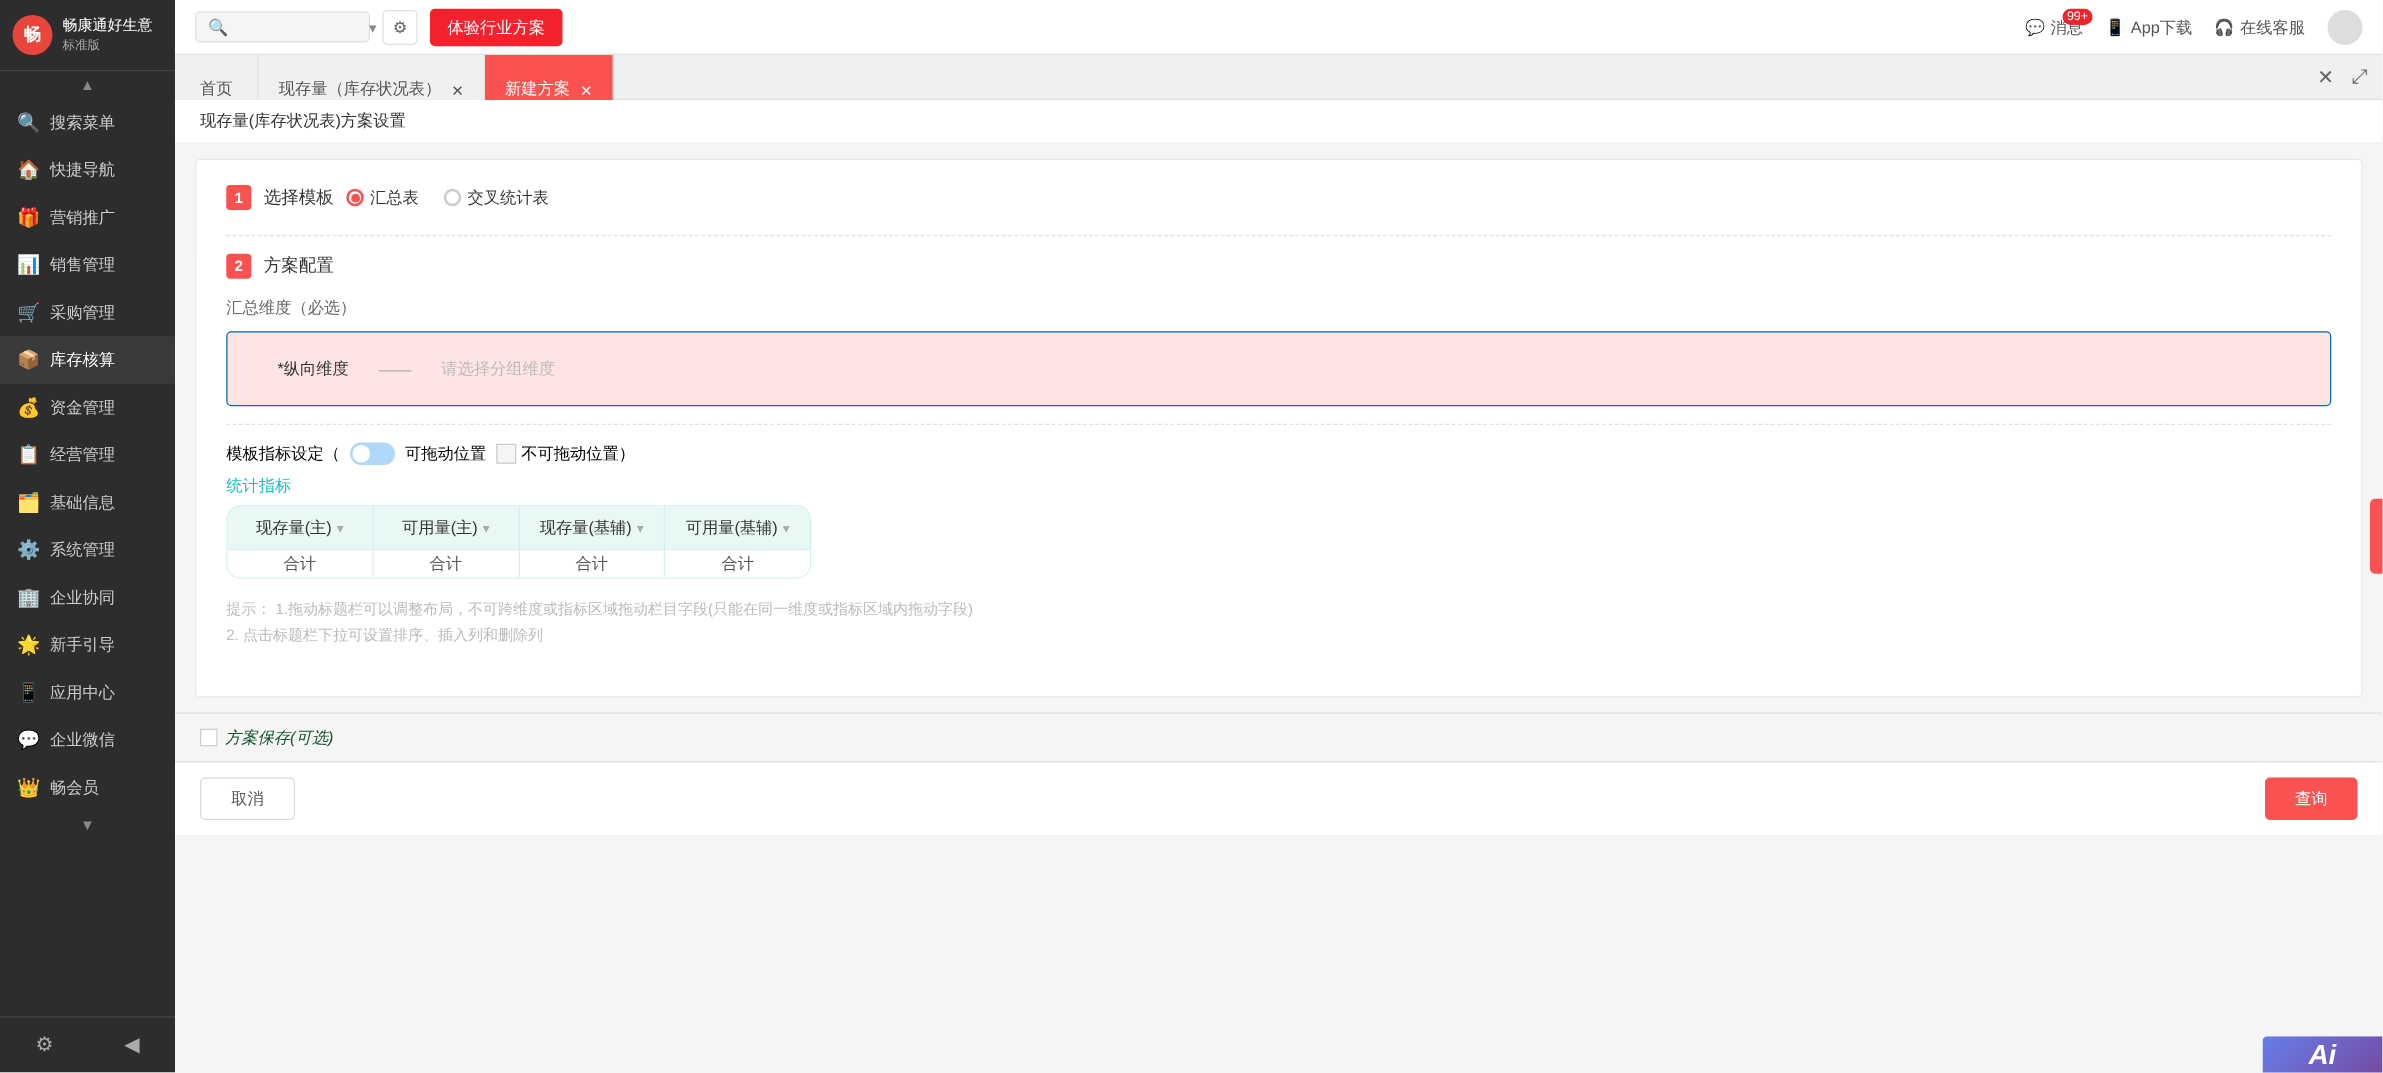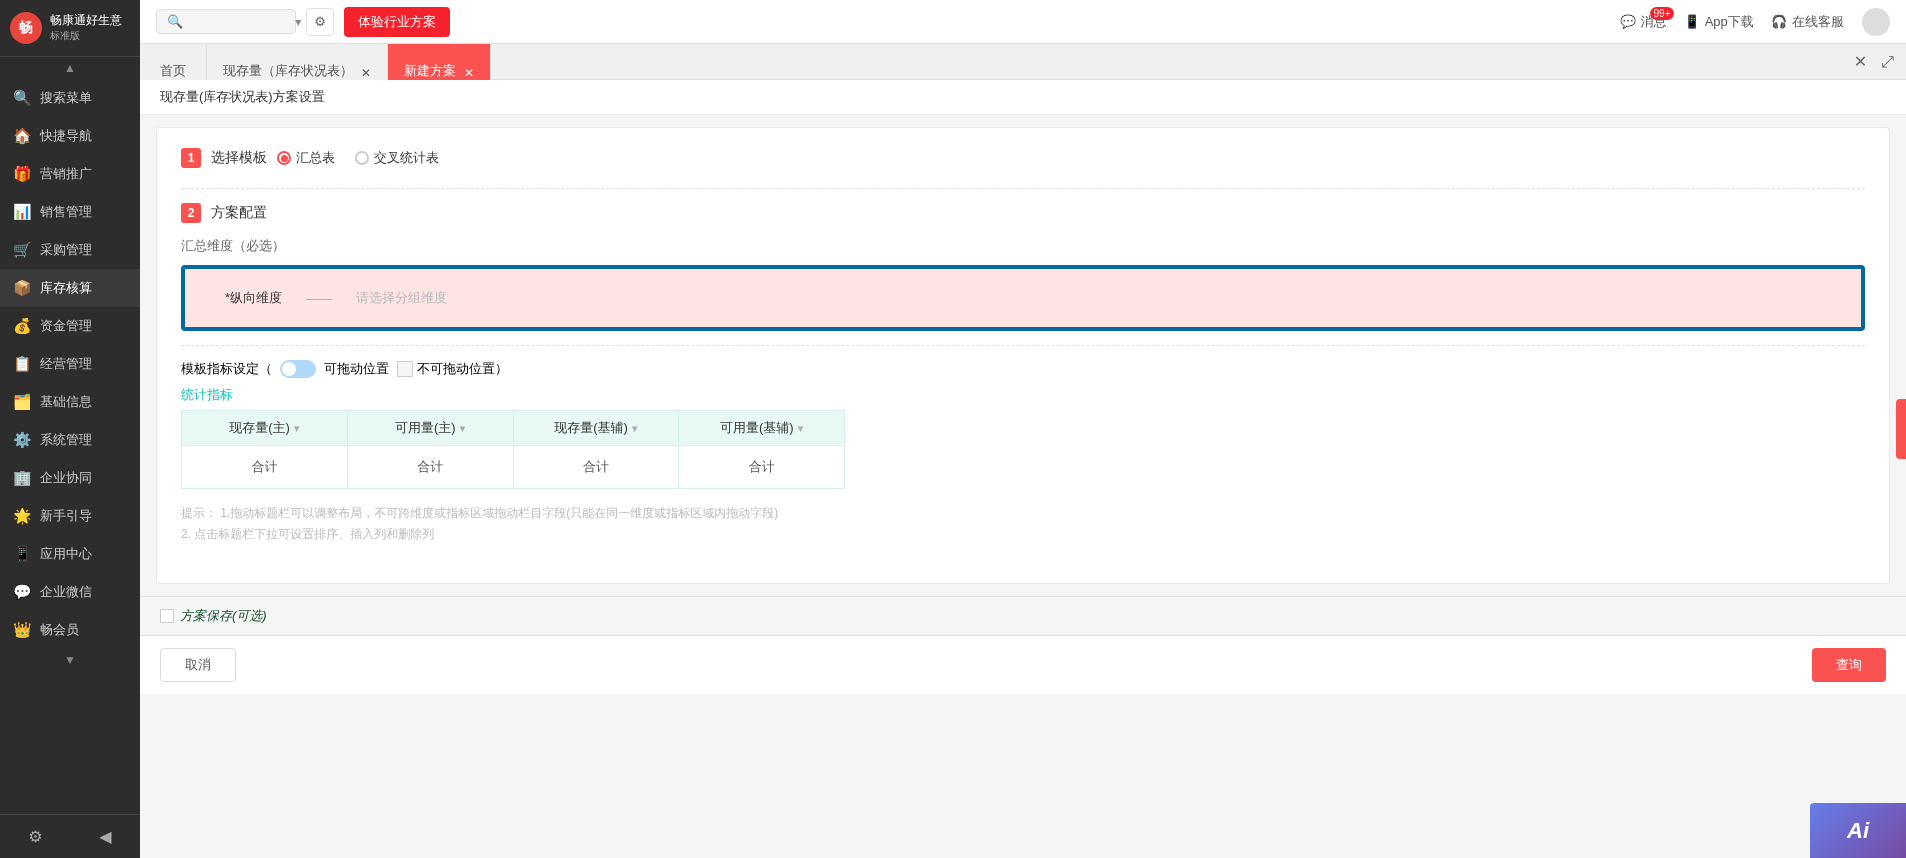--- a/index.html
+++ b/index.html
@@ -304,21 +304,21 @@
       background: #fa5151;
     }
     .radio-label { font-size: 13px; color: #333; }
 
     .divider { border: none; border-top: 1px dashed #e0e0e0; margin: 14px 0; }
 
     .field-label { font-size: 13px; color: #666; margin-bottom: 10px; }
 
     .dim-area {
       background: #ffe4e4;
-      border: 4px solid #0369a1;
+      border: 1px solid #0369a1;
       border-radius: 4px;
       padding: 20px 24px;
       display: flex;
       align-items: center;
       gap: 16px;
     }
     .dim-required { color: #fa5151; font-size: 13px; }
     .dim-name { color: #333; font-size: 13px; }
     .dim-dash { color: #aaa; margin: 0 8px; }
     .dim-placeholder { color: #bbb; font-size: 13px; }
@@ -360,23 +360,23 @@
 
     
     .stats-section-title {
       color: #13c2c2;
       font-size: 13px;
       margin-bottom: 6px;
       font-weight: 500;
     }
     .stats-table {
       border: 1px solid #d5f0ed;
-      border-radius: 0;
+      border-radius: 12px;
       overflow: hidden;
-      width: 664px;
+      width: 468px;
     }
     .stats-table-header {
       display: flex;
       background: #e8f8f5;
     }
     .stats-col {
       flex: 1;
       padding: 8px 12px;
       display: flex;
       align-items: center;
@@ -388,21 +388,21 @@
     }
     .stats-col:last-child { border-right: none; }
     .stats-col-chevron { color: #aaa; font-size: 11px; }
     .stats-table-row {
       display: flex;
       border-top: 1px solid #d5f0ed;
       background: #fff;
     }
     .stats-cell {
       flex: 1;
-      padding: 12px 12px;
+      padding: 2px 12px;
       text-align: center;
       border-right: 1px solid #d5f0ed;
       font-size: 13px;
       color: #555;
       font-family: Liberation Mono, monospace;
     }
     .stats-cell:last-child { border-right: none; }
 
     
     .tips-area {
@@ -462,21 +462,21 @@
       font-size: 13px;
       color: #fff;
     }
 
     
     .ai-badge {
       position: fixed;
       bottom: 0;
       right: 0;
       width: 96px;
-      height: 55px;
+      height: 29px;
       background: linear-gradient(135deg, #667eea, #764ba2);
       display: flex;
       align-items: center;
       justify-content: center;
       color: #fff;
       font-size: 22px;
       font-weight: bold;
       font-style: italic;
       cursor: pointer;
       border-radius: 4px 0 0 0;

